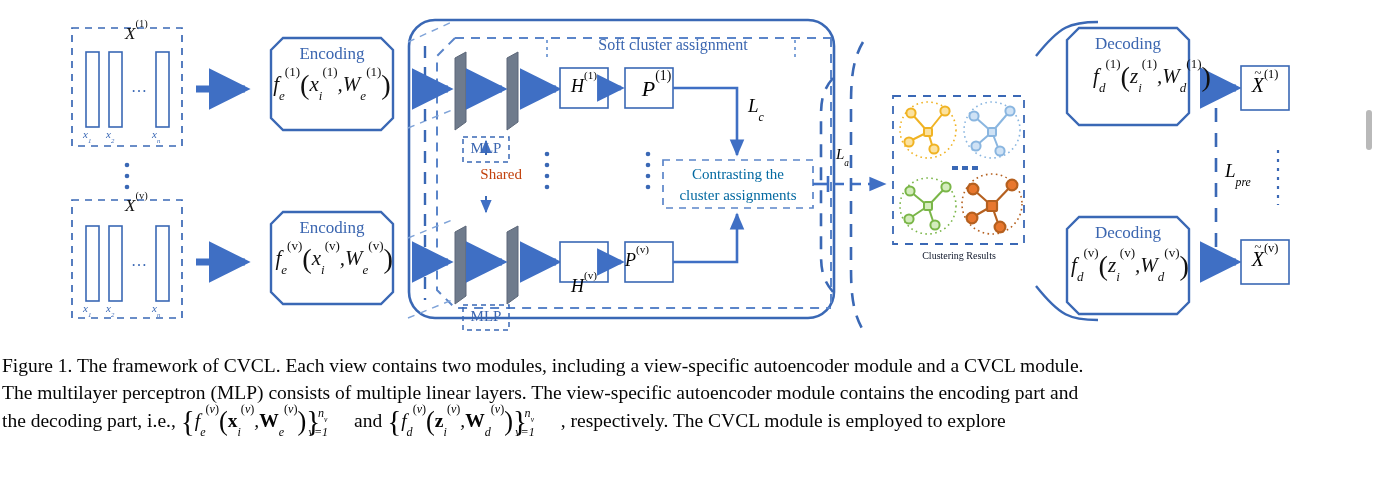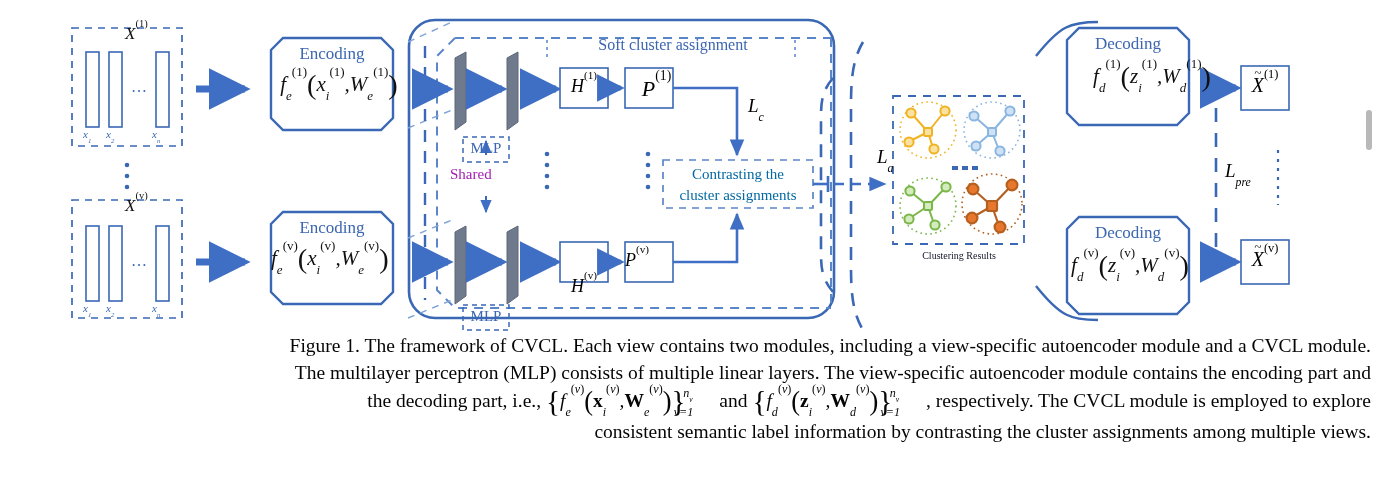--- a/index.html
+++ b/index.html
@@ -1,21 +1,21 @@
 <!DOCTYPE html>
 <html><head>
 <meta charset="utf-8">
 <style>
   html,body{margin:0;padding:0;background:#ffffff;}
   body{width:1373px;height:504px;font-family:"Liberation Serif",serif;color:#000;}
   #fig{position:relative;width:1373px;height:504px;overflow:hidden;}
   .abs{position:absolute;}
   svg{display:block;}
-  .cap{position:absolute;left:2px;top:332px;width:1369px;font-family:"Liberation Serif",serif;
-       font-size:19.5px;line-height:27px;color:#050505;text-align:right;}
+  .cap{position:absolute;left:2px;top:352px;width:1369px;font-family:"Liberation Serif",serif;
+       font-size:19.5px;line-height:27px;color:#050505;text-align:left;}
   .cap .ln{white-space:nowrap;}
   .mth{font-family:"Liberation Serif",serif;font-style:italic;}
   .upr{font-style:normal;}
   .bb{font-weight:bold;font-style:normal;}
   sub{font-size:.62em;line-height:0;position:relative;top:.32em;font-style:italic;}
   sup{font-size:.62em;line-height:0;position:relative;top:-.55em;}
   .brc{font-style:normal;font-size:1.5em;line-height:0;position:relative;top:.12em;}
   .par{font-style:normal;font-size:1.35em;line-height:0;position:relative;top:.10em;}
   .nv{font-size:.62em;position:relative;top:-.85em;left:-.2em;font-style:italic;}
   .v1{font-size:.62em;position:relative;top:.75em;left:-1.75em;font-style:italic;}
@@ -211,47 +211,47 @@
 
   <div class="abs mth" style="left:125px;top:196px;font-size:17px;color:#111;">
     <span>X</span><sup style="font-style:normal">(v)</sup>
   </div>
   <div class="abs" style="left:131px;top:252px;font-size:16px;color:#3a68b5;">…</div>
   <div class="abs mth" style="left:83px;top:302px;font-size:11px;color:#3a68b5;">x<sub>1</sub></div>
   <div class="abs mth" style="left:106px;top:302px;font-size:11px;color:#3a68b5;">x<sub>2</sub></div>
   <div class="abs mth" style="left:152px;top:302px;font-size:11px;color:#3a68b5;">x<sub>n</sub></div>
 
   <div class="abs" style="left:271px;top:44px;width:122px;text-align:center;font-size:17px;color:#3b66b0;">Encoding</div>
-  <div class="abs mth" style="left:271px;top:72px;width:136px;text-align:center;font-size:21px;color:#111;">
+  <div class="abs mth" style="left:271px;top:72px;width:122px;text-align:center;font-size:21px;color:#111;">
     <span>f</span><sub>e</sub><sup class="upr">(1)</sup><span class="par">(</span><span>x</span><sub>i</sub><sup class="upr">(1)</sup>,<span>W</span><sub>e</sub><sup class="upr">(1)</sup><span class="par">)</span>
   </div>
 
   <div class="abs" style="left:271px;top:218px;width:122px;text-align:center;font-size:17px;color:#3b66b0;">Encoding</div>
-  <div class="abs mth" style="left:271px;top:246px;width:122px;text-align:left;font-size:21px;color:#111;">
+  <div class="abs mth" style="left:271px;top:246px;width:122px;text-align:right;font-size:21px;color:#111;">
     <span>f</span><sub>e</sub><sup class="upr">(v)</sup><span class="par">(</span><span>x</span><sub>i</sub><sup class="upr">(v)</sup>,<span>W</span><sub>e</sub><sup class="upr">(v)</sup><span class="par">)</span>
   </div>
 
   <div class="abs" style="left:553px;top:36px;width:240px;text-align:center;font-size:16px;color:#3b66b0;">Soft cluster assignment</div>
 
   <div class="abs" style="left:463px;top:140px;width:46px;text-align:center;font-size:15px;color:#3b66b0;">MLP</div>
-  <div class="abs" style="left:450px;top:166px;width:72px;text-align:left;font-size:15px;color:#a21caf;">Shared</div>
+  <div class="abs" style="left:450px;top:166px;width:72px;text-align:right;font-size:15px;color:#c2410c;">Shared</div>
   <div class="abs" style="left:463px;top:308px;width:46px;text-align:center;font-size:15px;color:#3b66b0;">MLP</div>
 
   <div class="abs mth" style="left:560px;top:76px;width:48px;text-align:center;font-size:18px;">
     <span>H</span><sup class="upr">(1)</sup></div>
   <div class="abs mth" style="left:625px;top:76px;width:63px;text-align:center;font-size:22px;">
     <span>P</span><sup class="upr">(1)</sup></div>
   <div class="abs mth" style="left:560px;top:250px;width:48px;text-align:center;font-size:18px;margin-top:26px;">
     <span>H</span><sup class="upr">(v)</sup></div>
   <div class="abs mth" style="left:625px;top:250px;width:48px;font-size:18px;">
     <span>P</span><sup class="upr">(v)</sup></div>
 
   <div class="abs mth" style="left:748px;top:95px;font-size:19px;">
     <span>L</span><sub>c</sub></div>
-  <div class="abs mth" style="left:877px;top:146px;font-size:19px;">
+  <div class="abs mth" style="left:836px;top:146px;font-size:15px;">
     <span>L</span><sub>a</sub></div>
   <div class="abs mth" style="left:1225px;top:160px;font-size:19px;">
     <span>L</span><sub>pre</sub></div>
 
   <div class="abs" style="left:663px;top:164px;width:150px;text-align:center;font-size:15px;color:#0369a1;line-height:21px;">
     <div>Contrasting the</div>
     <div>cluster assignments</div>
   </div>
 
   <div class="abs" style="left:888px;top:250px;width:142px;text-align:center;font-size:10px;color:#0f172a;">Clustering Results</div>
@@ -277,16 +277,15 @@
     <div class="ln" style="line-height:30px;">
       <span>the decoding part, i.e.,</span>
       <span class="mth">
         <span class="brc">{</span><span>f</span><sub>e</sub><sup class="upr">(<i>v</i>)</sup><span class="par">(</span><span class="bb">x</span><sub>i</sub><sup class="upr">(<i>v</i>)</sup>,<span class="bb">W</span><sub>e</sub><sup class="upr">(<i>v</i>)</sup><span class="par">)</span><span class="brc">}</span><span class="nv">n<sub style="top:.3em">v</sub></span><span class="v1">v=1</span>
       </span>
       <span>and</span>
       <span class="mth">
         <span class="brc">{</span><span>f</span><sub>d</sub><sup class="upr">(<i>v</i>)</sup><span class="par">(</span><span class="bb">z</span><sub>i</sub><sup class="upr">(<i>v</i>)</sup>,<span class="bb">W</span><sub>d</sub><sup class="upr">(<i>v</i>)</sup><span class="par">)</span><span class="brc">}</span><span class="nv">n<sub style="top:.3em">v</sub></span><span class="v1">v=1</span>
       </span><span>, respectively. The CVCL module is employed to explore</span>
     </div>
-    <div class="ln">consistent semantic label information by contrasting the cluster assignments among multiple views.</div>
   </div>
 
 </div>
 
 </body></html>

